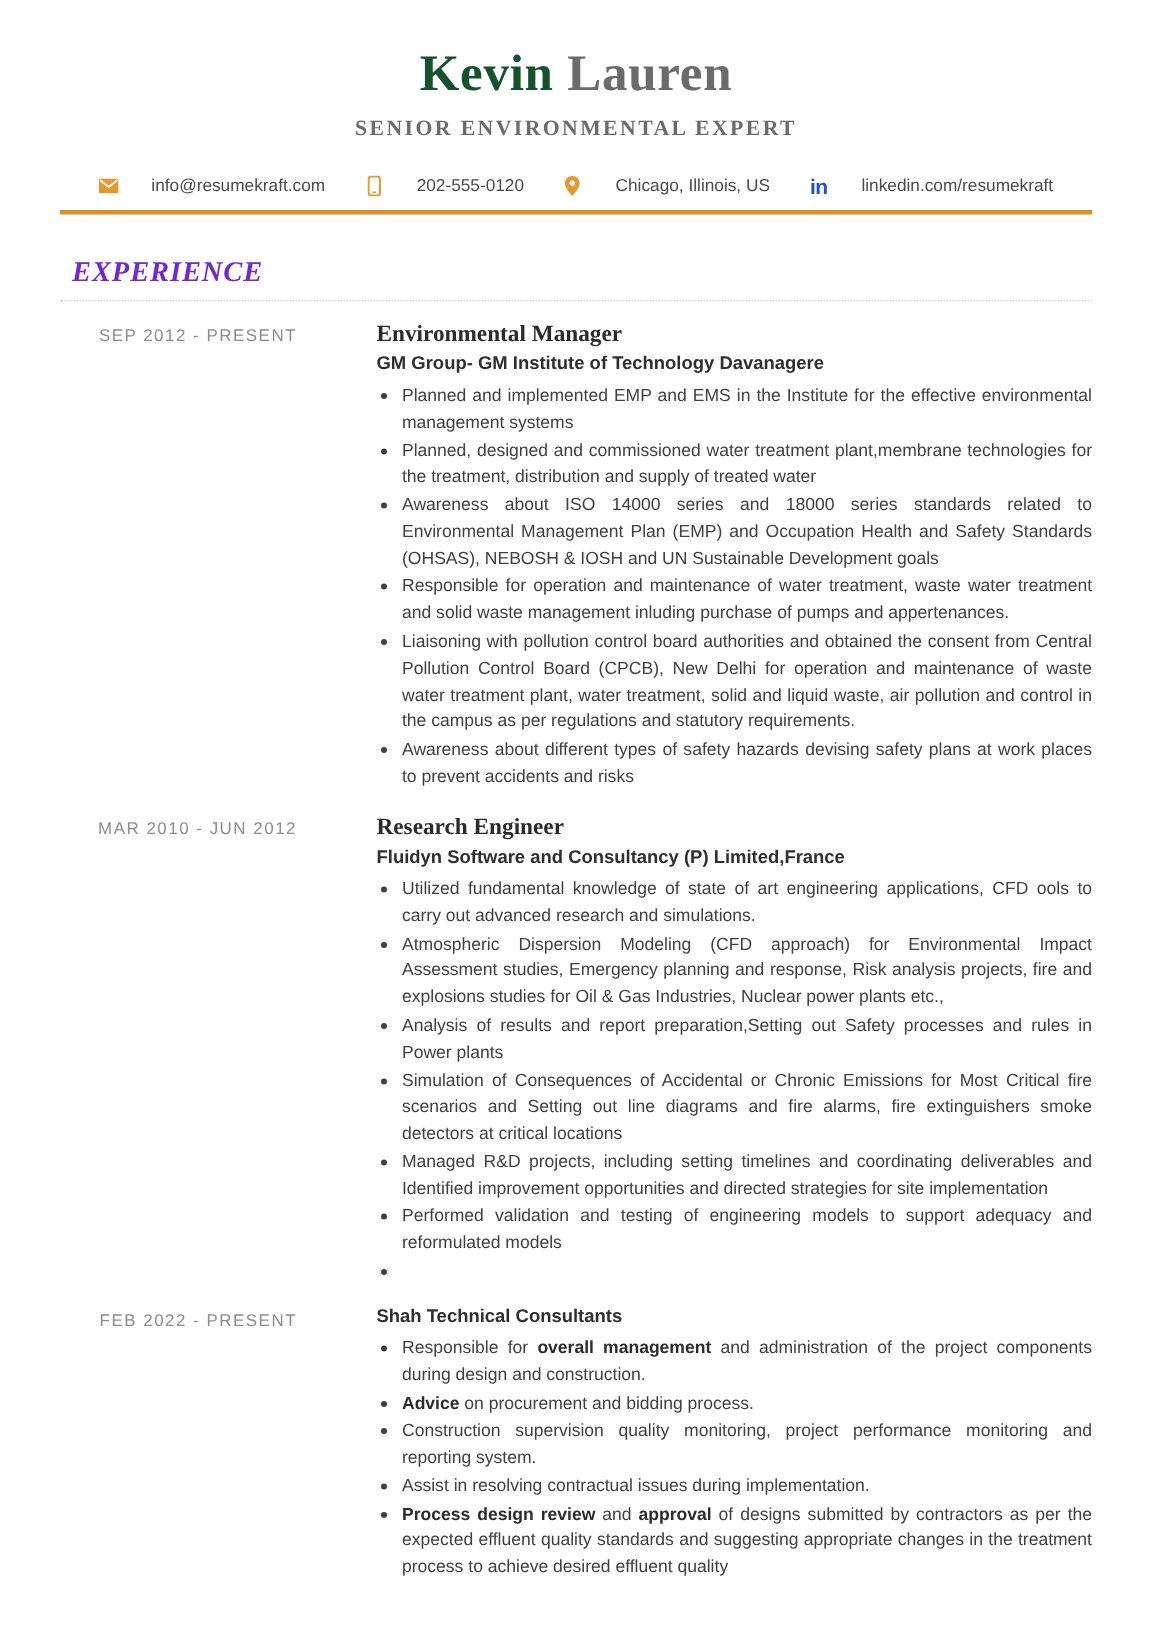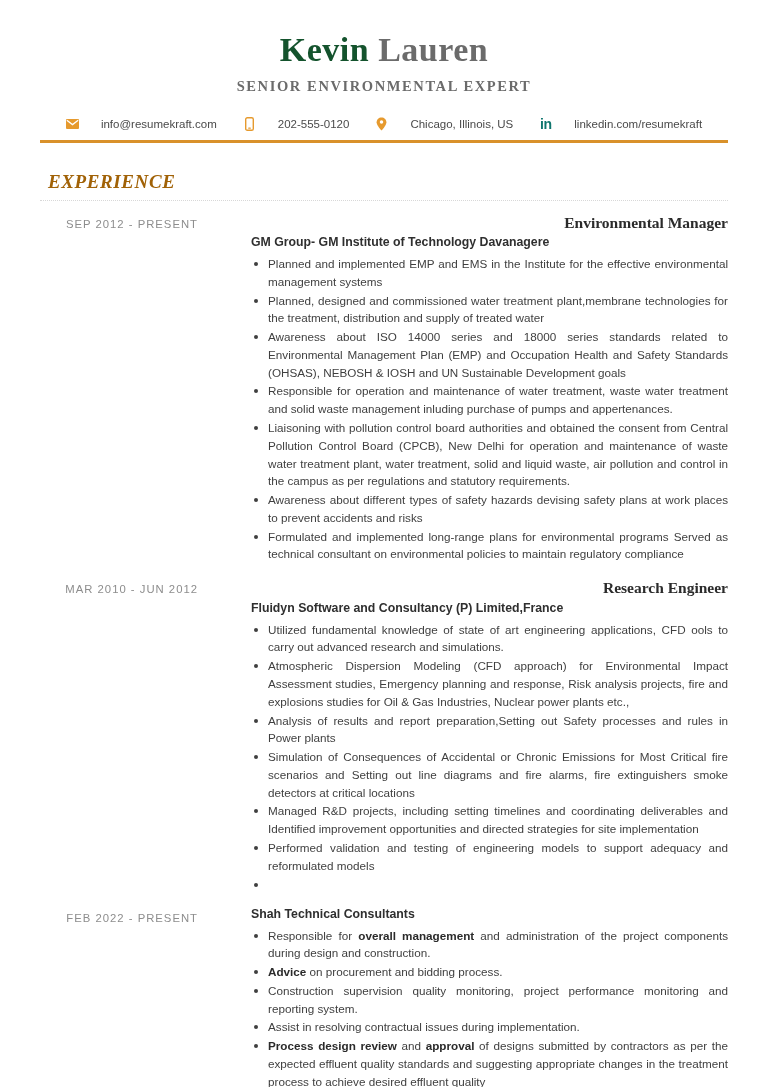--- a/index.html
+++ b/index.html
@@ -73,40 +73,40 @@
     width: 13px;
     height: 14px;
     flex: 0 0 auto;
     color: #e69a2e;
   }
   .contact-icon svg { display: block; }
   .li-glyph {
     font-family: "Liberation Sans", sans-serif;
     font-weight: bold;
     font-size: 14px;
-    color: #0f766e;
+    color: #1d4ed8;
     line-height: 1;
     letter-spacing: -0.5px;
   }
 
   .rule {
     margin-top: 9px;
     height: 2.5px;
     background: #d9912a;
     width: 100%;
   }
 
   
   .section { margin-top: 28px; }
   .section-title {
     font-family: "Liberation Serif", "DejaVu Serif", serif;
     font-size: 19px;
     font-weight: bold;
     font-style: italic;
-    color: #a16207;
+    color: #6d28d9;
     letter-spacing: 0.6px;
     margin: 0 0 7px 8px;
   }
   .section-divider {
     border: 0;
     border-top: 1px dotted #d8d8d8;
     margin: 0 0 12px 0;
     height: 0;
   }
 
@@ -134,21 +134,20 @@
     min-width: 0;
     padding-left: 4px;
   }
   .job-title {
     font-family: "Liberation Serif", "DejaVu Serif", serif;
     font-size: 15.5px;
     font-weight: bold;
     color: #2b2b2b;
     margin: 0 0 3px 0;
     line-height: 1.25;
-    text-align: right;
   }
   .company {
     font-size: 12.3px;
     font-weight: bold;
     color: #2f2f2f;
     margin: 0 0 4px 0;
     line-height: 1.3;
   }
   ul.bullets {
     list-style: none;
@@ -245,21 +244,20 @@
       <div class="entry-body">
         <div class="job-title">Environmental Manager</div>
         <div class="company">GM Group- GM Institute of Technology Davanagere</div>
         <ul class="bullets">
             <li>Planned and implemented EMP and EMS in the Institute for the effective environmental management systems</li>
             <li>Planned, designed and commissioned water treatment plant,membrane technologies for the treatment, distribution and supply of treated water</li>
             <li>Awareness about ISO 14000 series and 18000 series standards related to Environmental Management Plan (EMP) and Occupation Health and Safety Standards (OHSAS), NEBOSH &amp; IOSH and UN Sustainable Development goals</li>
             <li>Responsible for operation and maintenance of water treatment, waste water treatment and solid waste management inluding purchase of pumps and appertenances.</li>
             <li>Liaisoning with pollution control board authorities and obtained the consent from Central Pollution Control Board (CPCB), New Delhi for operation and maintenance of waste water treatment plant, water treatment, solid and liquid waste, air pollution and control in the campus as per regulations and statutory requirements.</li>
             <li>Awareness about different types of safety hazards devising safety plans at work places to prevent accidents and risks</li>
-            <li>Formulated and implemented long-range plans for environmental programs Served as technical consultant on environmental policies to maintain regulatory compliance</li>
           </ul>
       </div>
     </div>
 
     <div class="entry">
       <div class="entry-date">MAR 2010 - JUN 2012</div>
       <div class="entry-body">
         <div class="job-title">Research Engineer</div>
         <div class="company">Fluidyn Software and Consultancy (P) Limited,France</div>
         <ul class="bullets">

